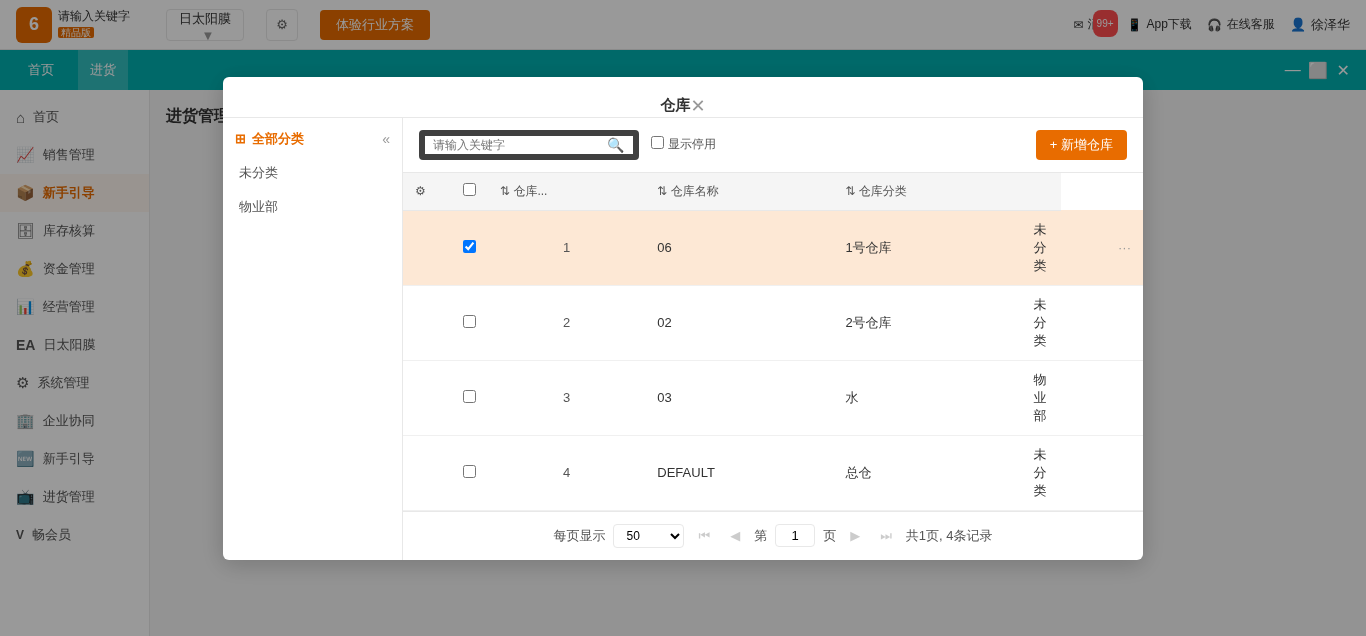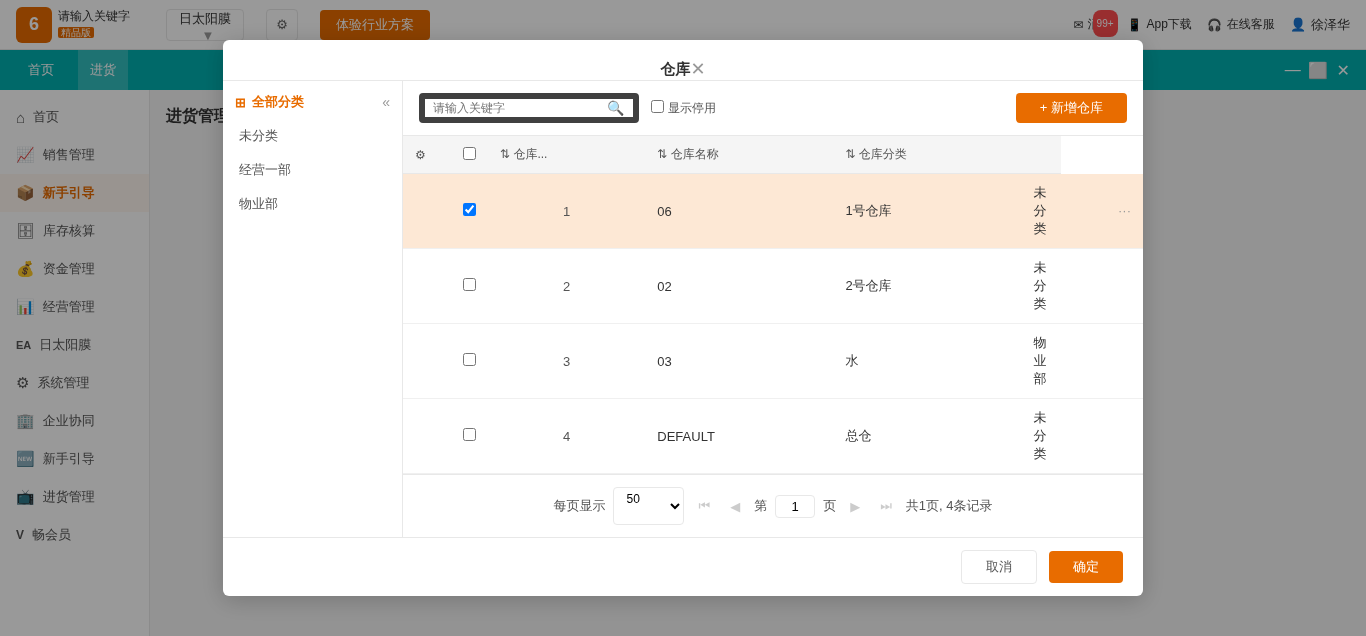--- a/index.html
+++ b/index.html
@@ -133,21 +133,21 @@
     .search-box {
       display: flex; align-items: center; border: 6px solid #404040; border-radius: 4px;
       padding: 0 8px; height: 30px; width: 220px;
     }
     .search-box input { border: none; outline: none; flex: 1; font-size: 12px; color: #333; background: transparent; }
     .search-box .search-icon { color: #999; font-size: 14px; cursor: pointer; }
     .show-disabled { display: flex; align-items: flex-start; gap: 4px; color: #555; font-size: 12px; cursor: pointer; }
     .show-disabled input[type=checkbox] { cursor: pointer; }
     .add-btn {
       margin-left: auto;
-      background: #e86c00; color: #fff; border: none; padding: 6px 24px;
+      background: #e86c00; color: #fff; border: none; padding: 6px 14px;
       border-radius: 4px; cursor: pointer; font-size: 13px;
     }
 
     
     .table-area { flex: 1; overflow: auto; }
     table { width: 100%; border-collapse: collapse; }
     thead tr { background: #f5f5f5; }
     thead th {
       padding: 10px 12px; text-align: left; font-size: 12px; color: #555;
       border-bottom: 1px solid #e8e8e8; font-weight: normal;
@@ -158,21 +158,21 @@
     .row-num { color: #555; text-align: center; }
     .gear-cell { text-align: center; color: #999; cursor: pointer; }
     .dots-cell { color: #999; cursor: pointer; text-align: right; }
 
     
     .pagination {
       display: flex; align-items: center; justify-content: center;
       padding: 12px 16px; border-top: 1px solid #e8e8e8; gap: 8px; font-size: 13px; color: #555;
     }
     .page-size-select {
-      border: 1px solid #e8e8e8; border-radius: 4px; padding: 3px 20px 17px 8px;
+      border: 1px solid #e8e8e8; border-radius: 4px; padding: 3px 20px 3px 8px;
       font-size: 12px; cursor: pointer; background: #fff;
     }
     .page-input {
       width: 40px; border: 1px solid #e8e8e8; border-radius: 4px; padding: 3px 6px;
       text-align: center; font-size: 13px;
     }
     .page-btn { cursor: pointer; color: #666; padding: 2px 6px; }
     .page-btn.disabled { color: #ccc; cursor: default; }
 
     
@@ -278,21 +278,21 @@
     </div>
     <div class="sidebar-item">
       <span class="icon">💰</span>
       <span>资金管理</span>
     </div>
     <div class="sidebar-item">
       <span class="icon">📊</span>
       <span>经营管理</span>
     </div>
     <div class="sidebar-item">
-      <span class="icon" style="font-size:11px;font-weight:bold;">EA</span>
+      <span class="icon" style="font-size:14px;font-weight:bold;">EA</span>
       <span>日太阳膜</span>
     </div>
     <div class="sidebar-item">
       <span class="icon">⚙</span>
       <span>系统管理</span>
     </div>
     <div class="sidebar-item">
       <span class="icon">🏢</span>
       <span>企业协同</span>
     </div>
@@ -328,23 +328,20 @@
       <div class="category-panel">
         <div class="category-header">
           <div class="category-all">
             <span>⊞</span>
             <span>全部分类</span>
           </div>
           <span class="collapse-btn">«</span>
         </div>
         <div class="category-item">
           <span>未分类</span>
-        </div>
-        <div class="category-item">
-          <span>经营一部</span>
         </div>
         <div class="category-item">
           <span>物业部</span>
         </div>
       </div>
 
       <div class="content-panel">
 
         <div class="toolbar">
           <div class="search-box">
@@ -436,18 +433,14 @@
           <span>第</span>
           <input class="page-input" type="text" value="1" style="">
           <span>页</span>
           <span class="page-btn disabled">▶</span>
           <span class="page-btn disabled">⏭</span>
           <span>共1页, 4条记录</span>
         </div>
       </div>
     </div>
 
-    <div class="modal-footer">
-      <button class="cancel-btn">取消</button>
-      <button class="confirm-btn">确定</button>
-    </div>
   </div>
 </div>
 
 </body></html>

